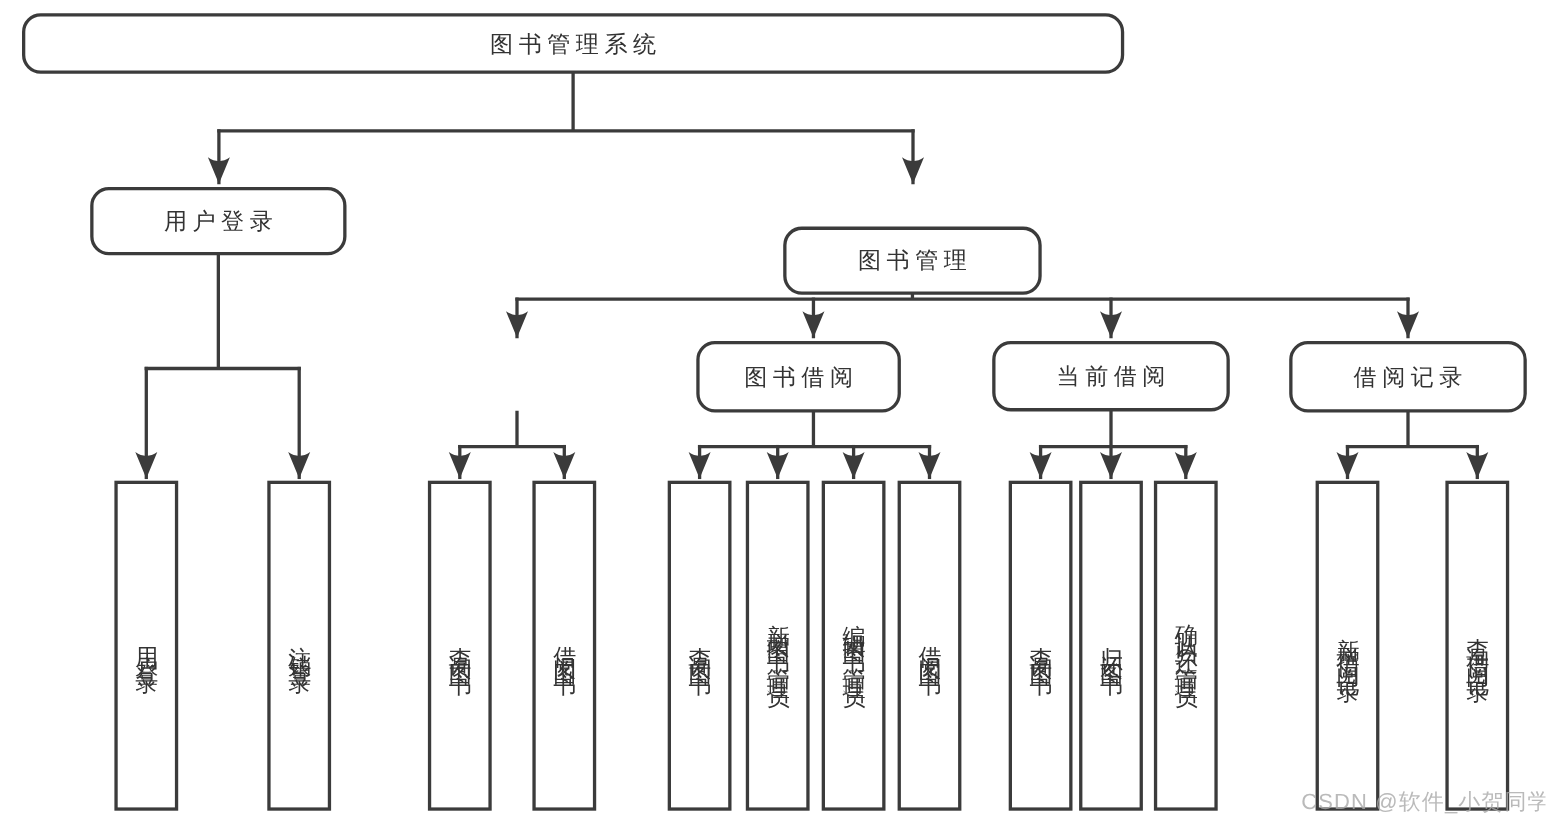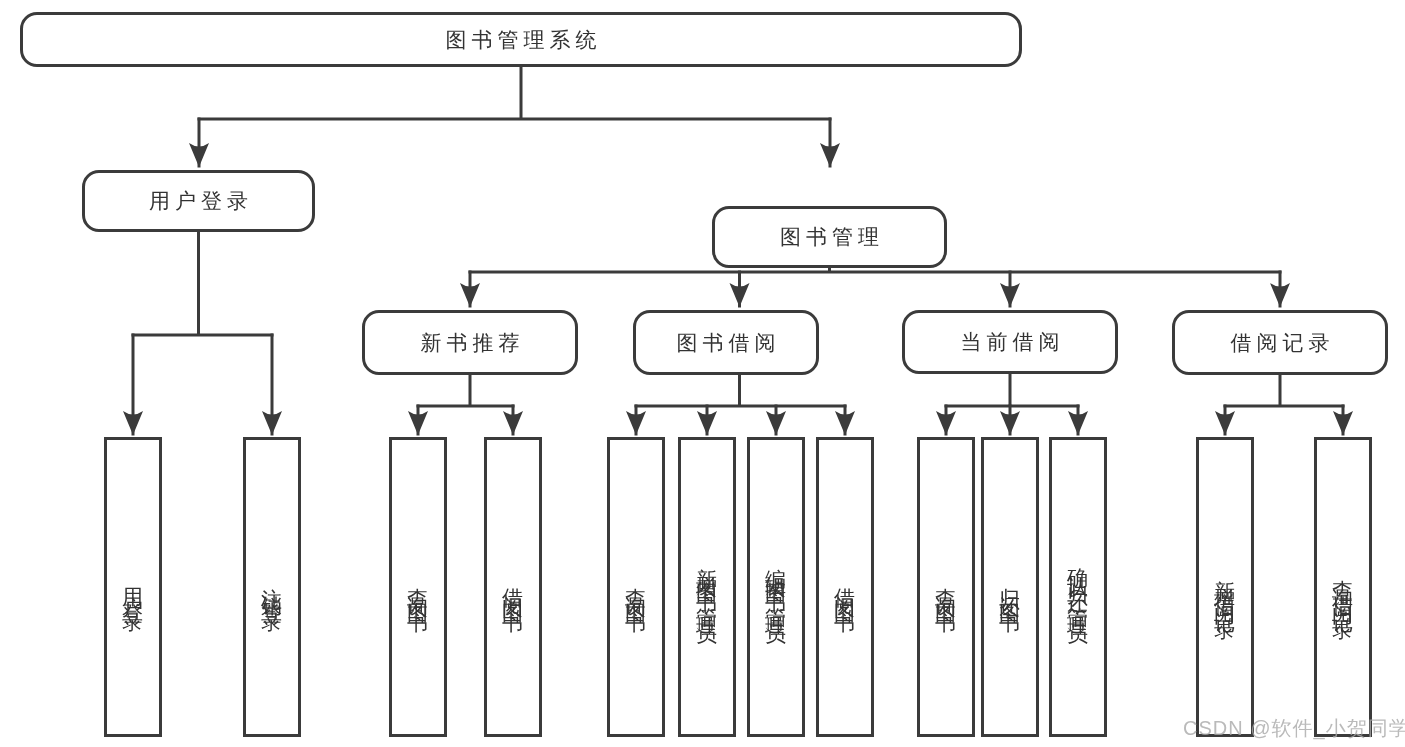--- a/index.html
+++ b/index.html
@@ -128,23 +128,20 @@
     <span>图书管理系统</span>
   </div>
 
   <div class="box hbox n-userlogin">
     <span>用户登录</span>
   </div>
   <div class="box hbox n-bookmgmt">
     <span>图书管理</span>
   </div>
 
-  <div class="box hbox n-newrec">
-    <span>新书推荐</span>
-  </div>
   <div class="box hbox n-borrow">
     <span>图书借阅</span>
   </div>
   <div class="box hbox n-current">
     <span>当前借阅</span>
   </div>
   <div class="box hbox n-record">
     <span>借阅记录</span>
   </div>
 

